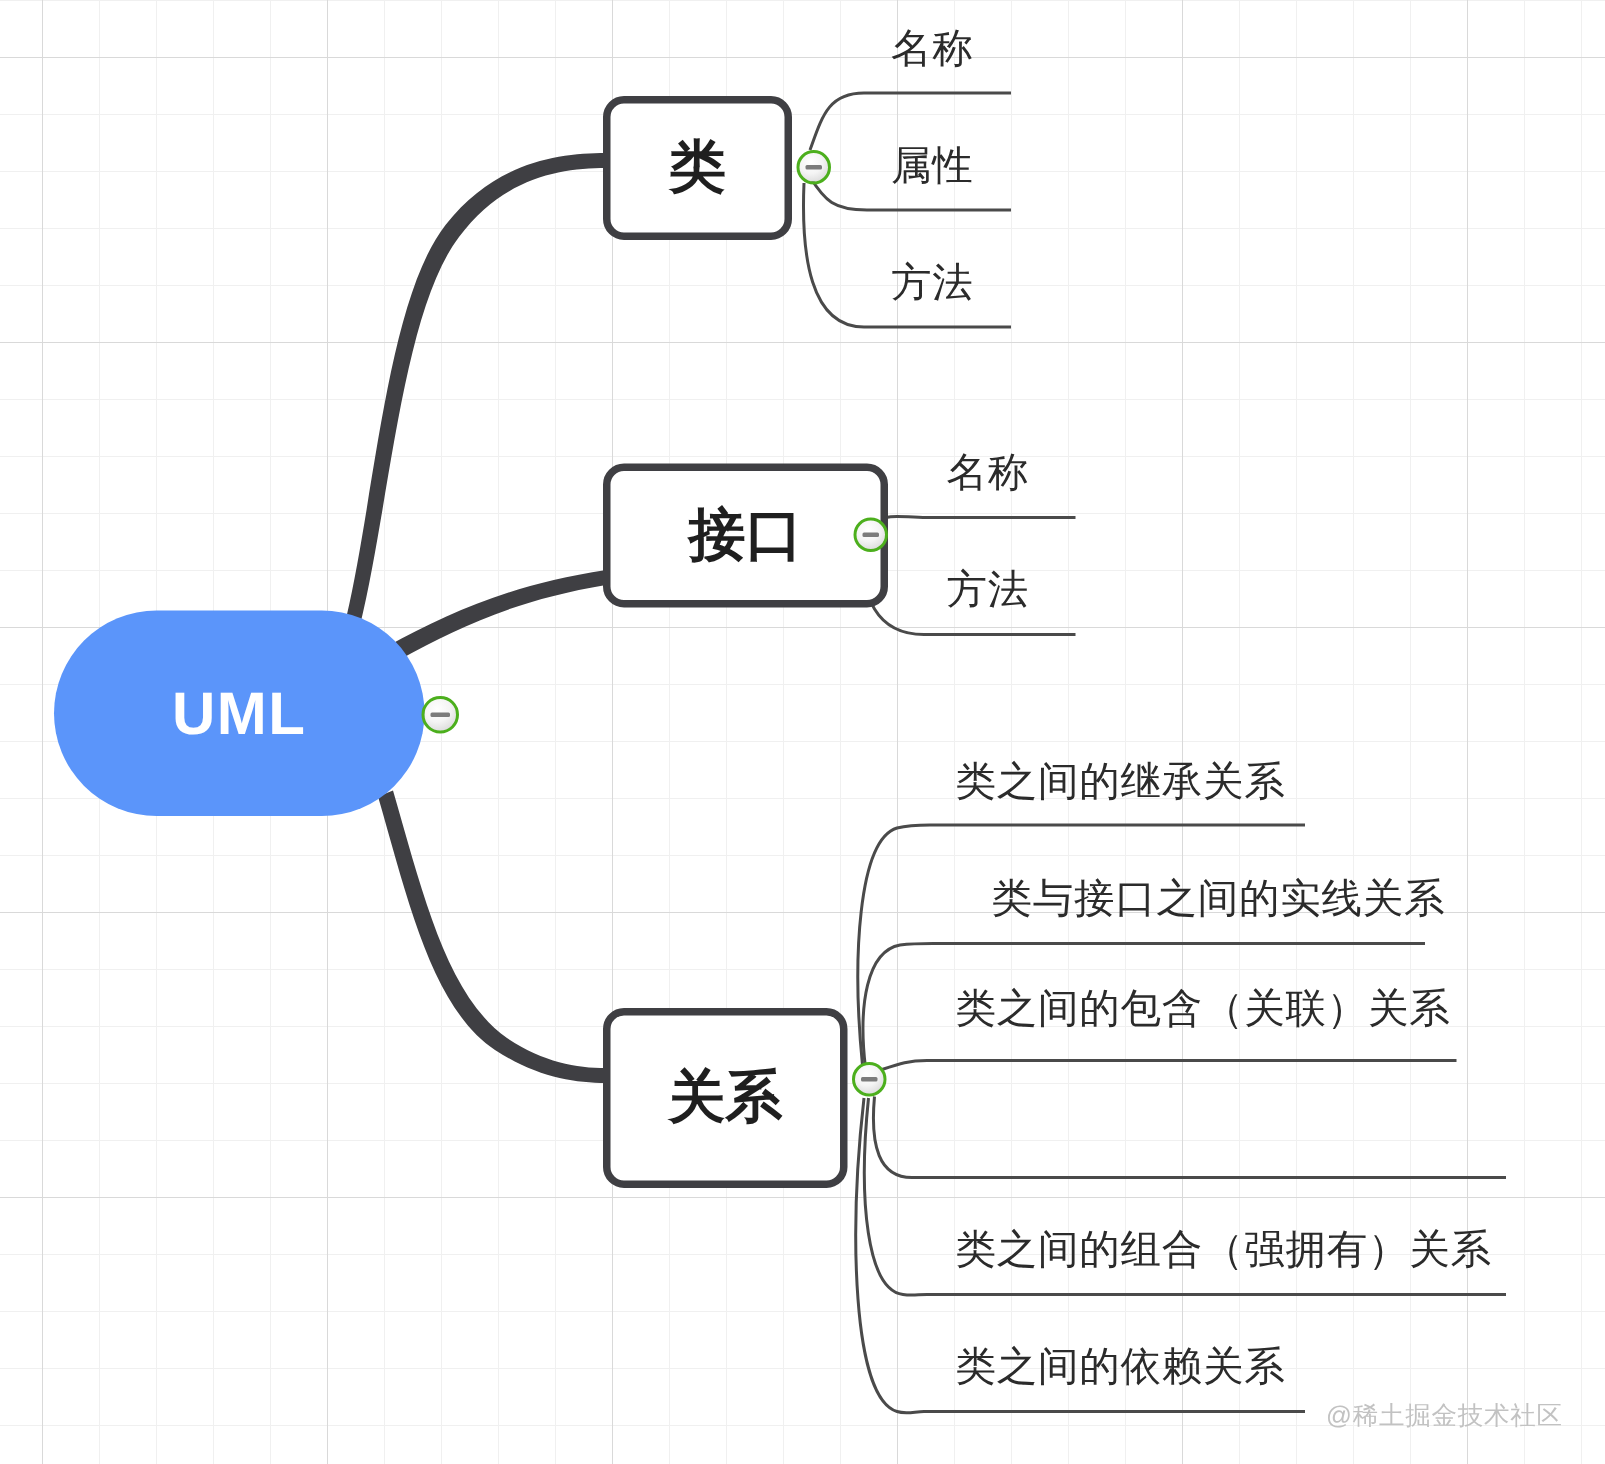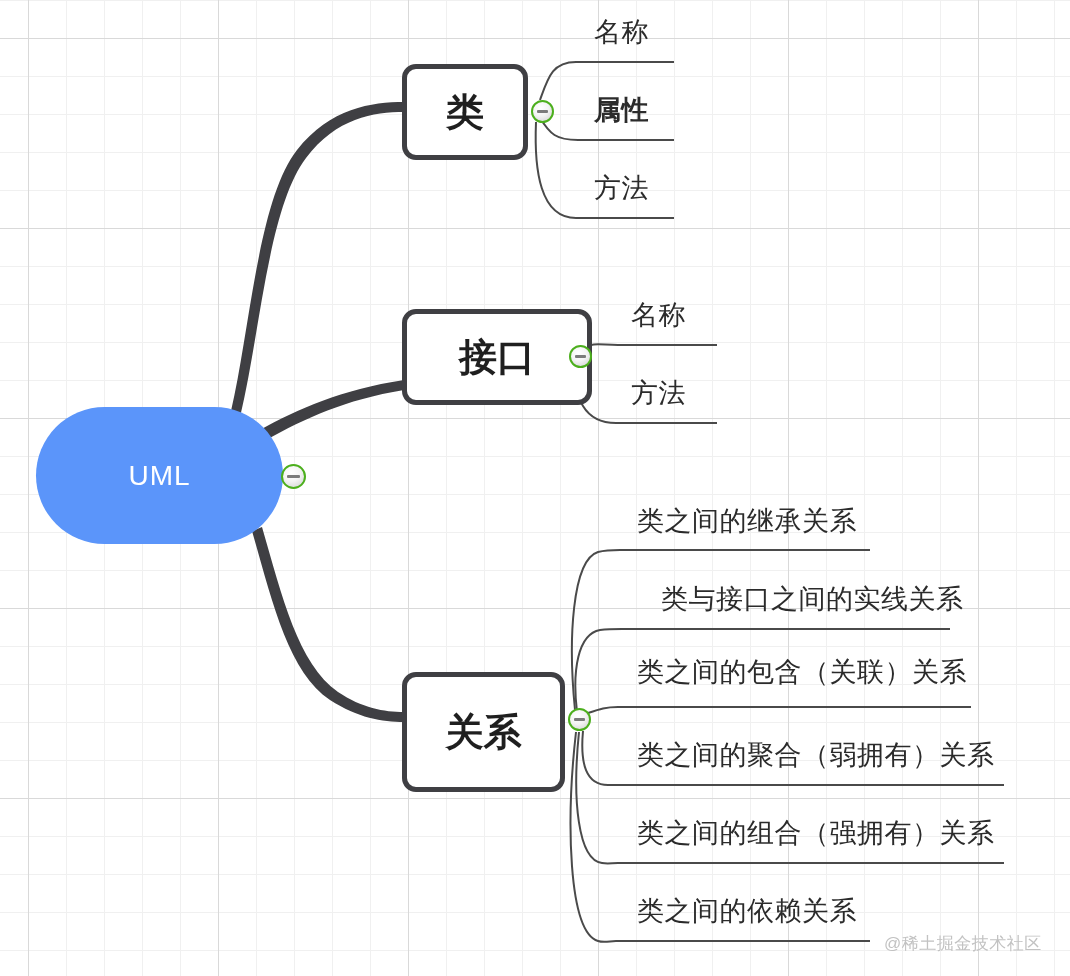--- a/index.html
+++ b/index.html
@@ -48,22 +48,22 @@
   .root-node {
     position: absolute;
     display: flex;
     align-items: center;
     justify-content: center;
     border-radius: 999px;
     box-sizing: border-box;
   }
   .root-label {
     color: #ffffff;
-    font-size: 28px;
-    font-weight: normal;
+    font-size: 40px;
+    font-weight: bold;
     letter-spacing: 1px;
     line-height: 1;
   }
 
   
   .branch-node {
     position: absolute;
     display: flex;
     align-items: center;
     justify-content: center;
@@ -168,21 +168,21 @@
   <div class="branch-node" style="left:402px; top:64px; width:126px; height:96px;">
     <span class="branch-label">类</span>
   </div>
   <div class="toggle small" style="left:531px; top:100px;">
     <span class="minus"></span>
   </div>
 
   <div class="leaf-node" style="left:594px; top:18px;">
     <span>名称</span>
   </div>
-  <div class="leaf-node" style="left:594px; top:96px;font-weight:bold;">
+  <div class="leaf-node" style="left:594px; top:96px;">
     <span>属性</span>
   </div>
   <div class="leaf-node" style="left:594px; top:174px;">
     <span>方法</span>
   </div>
 
   <div class="branch-node" style="left:402px; top:309px; width:190px; height:96px;">
     <span class="branch-label">接口</span>
   </div>
   <div class="toggle small" style="left:569px; top:345px;">
@@ -205,23 +205,20 @@
 
   <div class="leaf-node" style="left:637px; top:507px;">
     <span>类之间的继承关系</span>
   </div>
   <div class="leaf-node" style="left:661px; top:585px;font-family:Liberation Serif, serif;">
     <span>类与接口之间的实线关系</span>
   </div>
   <div class="leaf-node" style="left:637px; top:658px;">
     <span>类之间的包含（关联）关系</span>
   </div>
-  <div class="leaf-node" style="left:637px; top:741px;">
-    <span>类之间的聚合（弱拥有）关系</span>
-  </div>
   <div class="leaf-node" style="left:637px; top:897px;">
     <span>类之间的依赖关系</span>
   </div>
   <div class="leaf-node" style="left:637px; top:819px;">
     <span>类之间的组合（强拥有）关系</span>
   </div>
 
   <div class="watermark" style="left:884px; top:932px;">
     <span>@稀土掘金技术社区</span>
   </div>

